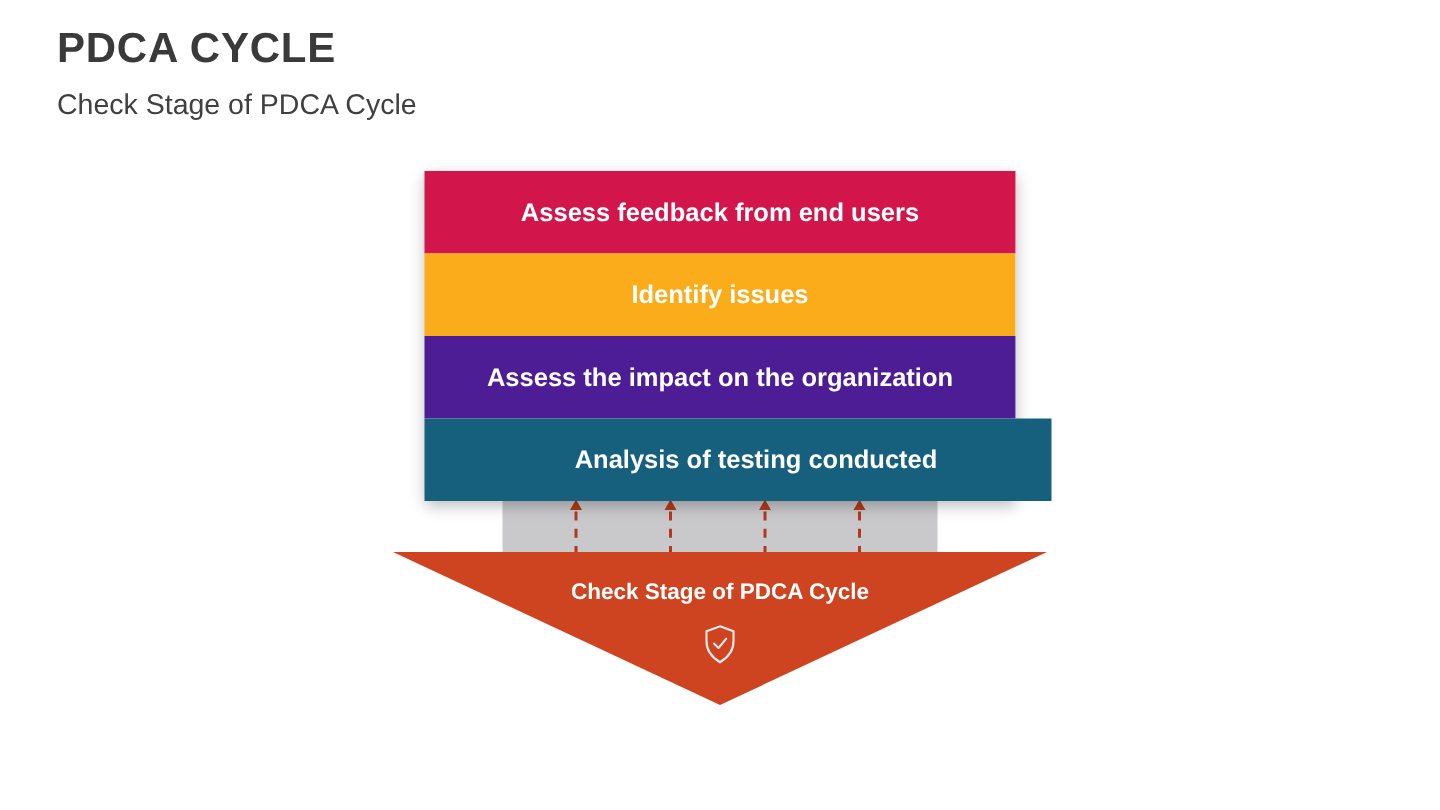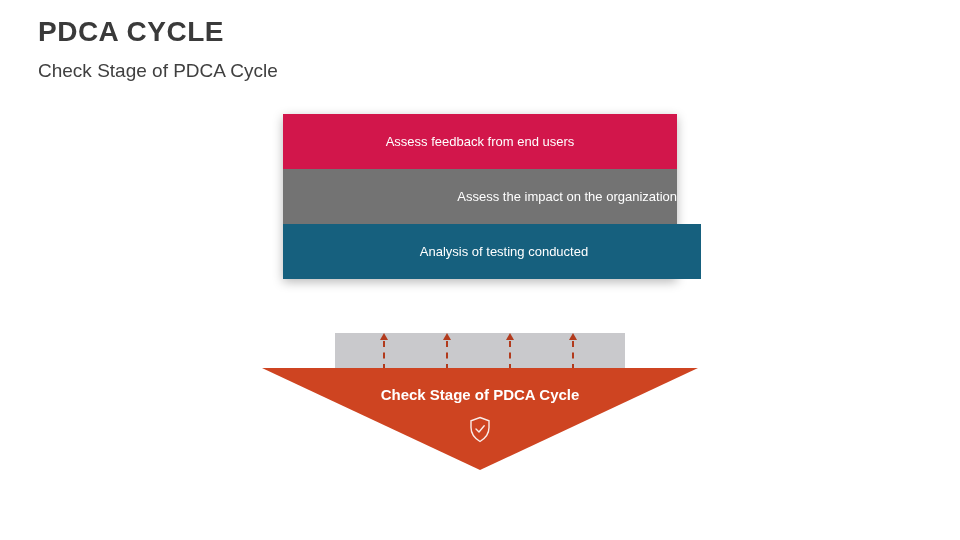--- a/index.html
+++ b/index.html
@@ -42,22 +42,22 @@
   }
   .bar {
     width: 100%;
     height: 55px;
     display: flex;
     align-items: center;
     justify-content: center;
   }
   .bar span {
     color: #ffffff;
-    font-size: 13px;
-    font-weight: normal;
+    font-size: 17px;
+    font-weight: bold;
     text-align: center;
   }
   .connector-block {
     position: absolute;
     left: 335px;
     top: 333px;
     width: 290px;
     height: 37px;
     background: #c9c9cc;
     z-index: 1;
@@ -127,21 +127,24 @@
     </div>
     <div class="dashed-line" style="left: 237px;">
       <div class="arrowhead"></div>
     </div>
   </div>
 
   <div class="stack">
     <div class="bar" style="background-color: rgb(210, 22, 75);">
       <span>Assess feedback from end users</span>
     </div>
-    <div class="bar" style="background-color: #737373; justify-content: flex-end;">
+    <div class="bar" style="background-color: rgb(251, 172, 27);">
+      <span>Identify issues</span>
+    </div>
+    <div class="bar" style="background-color: #4c1d95;">
       <span>Assess the impact on the organization</span>
     </div>
     <div class="bar" style="background-color: rgb(22, 96, 126); padding-left: 24px;">
       <span>Analysis of testing conducted</span>
     </div>
   </div>
 
   <div class="big-arrow" style="background-color: rgb(206, 68, 33);">
     <div class="big-arrow-label">Check Stage of PDCA Cycle</div>
     <div class="shield-wrap">

